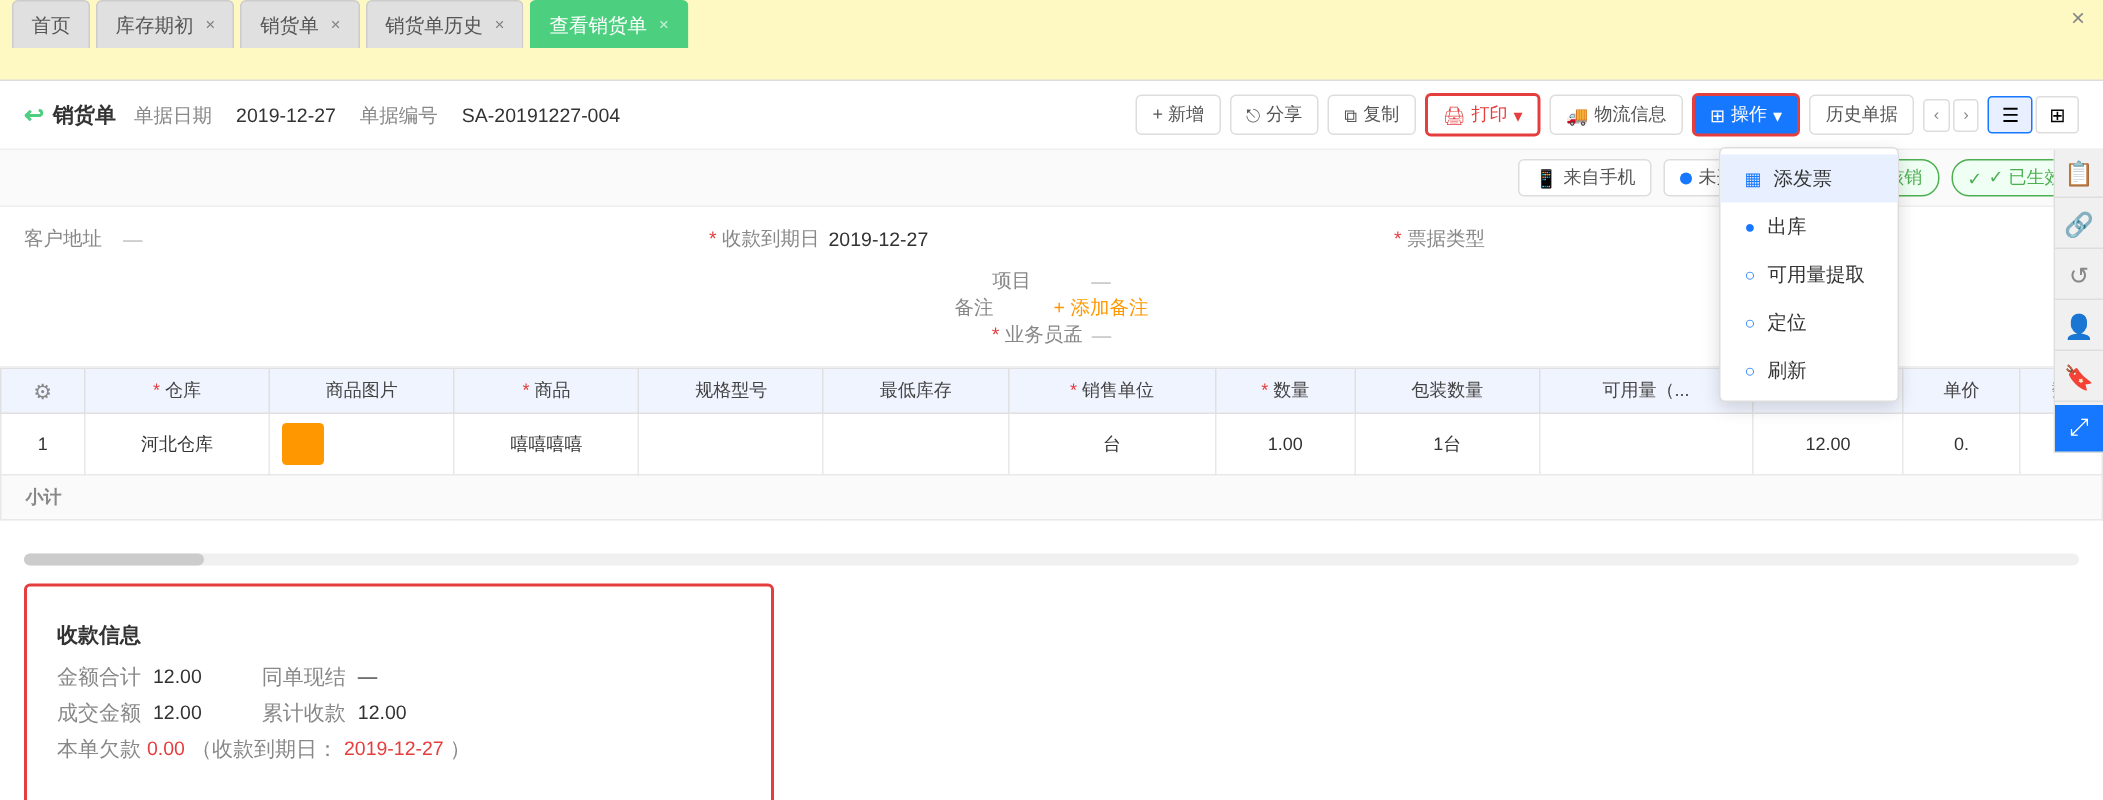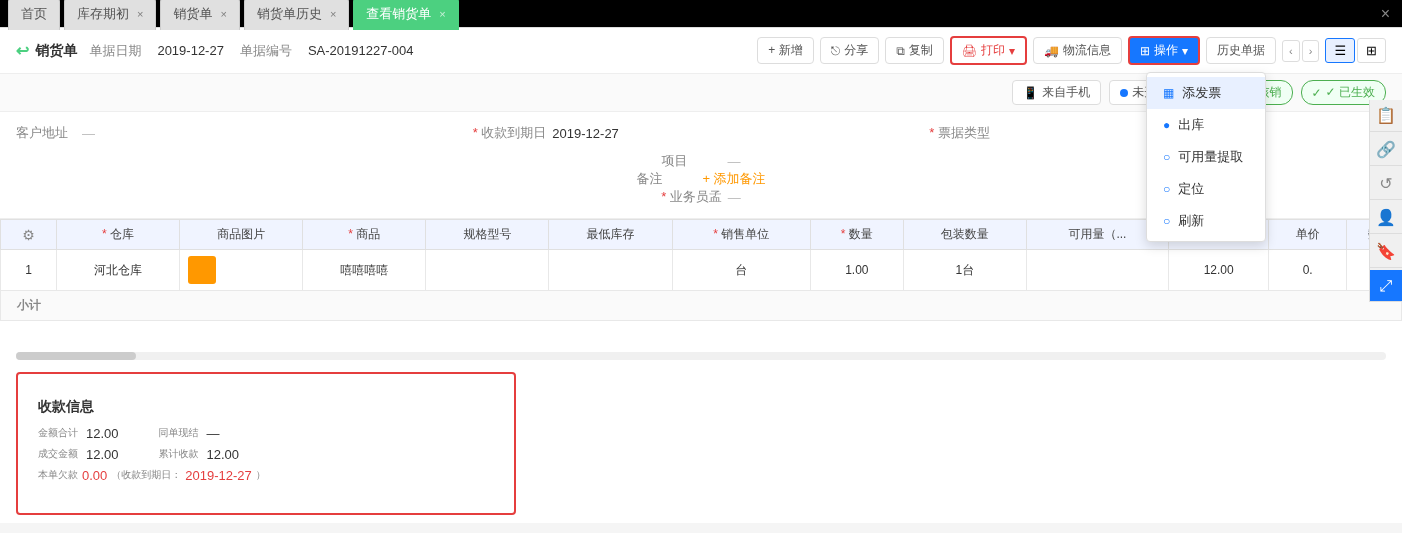--- a/index.html
+++ b/index.html
@@ -1,22 +1,22 @@
 <!DOCTYPE html>
 <html><head>
   <meta charset="utf-8">
   <style>
     * { box-sizing: border-box; margin: 0; padding: 0; }
     body { font-family: 'Microsoft YaHei', Arial, sans-serif; font-size: 13px; background: #f5f5f5; color: #333; overflow: hidden; }
 
     
     .tab-bar {
-      display: flex; align-items: center;
-      background: #000000; border-bottom: 1px solid #ddd;
-      height: 28px; padding: 0 8px; gap: 4px;
+      display: flex; align-items: flex-start;
+      background: #fef9c3; border-bottom: 1px solid #ddd;
+      height: 54px; padding: 0 8px; gap: 4px;
       position: relative;
     }
     .tab {
       display: flex; align-items: center; gap: 4px;
       padding: 6px 12px; border-radius: 4px 4px 0 0;
       cursor: pointer; font-size: 13px; color: #555;
       background: #e0e0e0; border: 1px solid #ccc; border-bottom: none;
       height: 32px;
     }
     .tab.active {
@@ -178,21 +178,21 @@
       padding: 24px 20px; margin: 8px 16px;
       min-width: 500px; background: #fff;
     }
     .payment-title {
       font-weight: bold; font-size: 14px; margin-bottom: 10px; color: #333;
     }
     .payment-row {
       display: flex; gap: 40px; margin-bottom: 6px;
     }
     .payment-field { display: flex; gap: 8px; }
-    .payment-label { color: #888; font-size: 10px; }
+    .payment-label { color: #888; font-size: 14px; }
     .payment-value { color: #333; font-size: 13px; }
     .payment-value.overdue { color: #e53e3e; }
     .payment-value.date { color: #e53e3e; }
 
     
     .right-icons {
       position: fixed; right: 0; top: 200px;
       display: flex; flex-direction: column; gap: 2px;
       background: #f0f0f0; border-left: 1px solid #ddd;
     }

